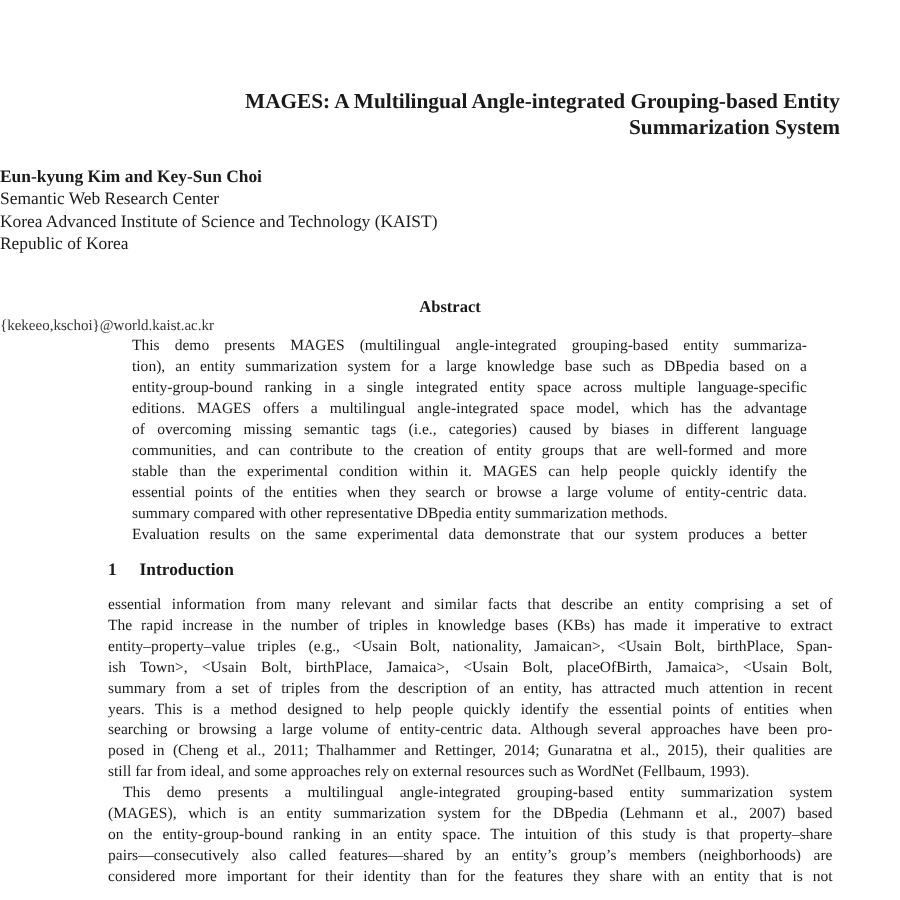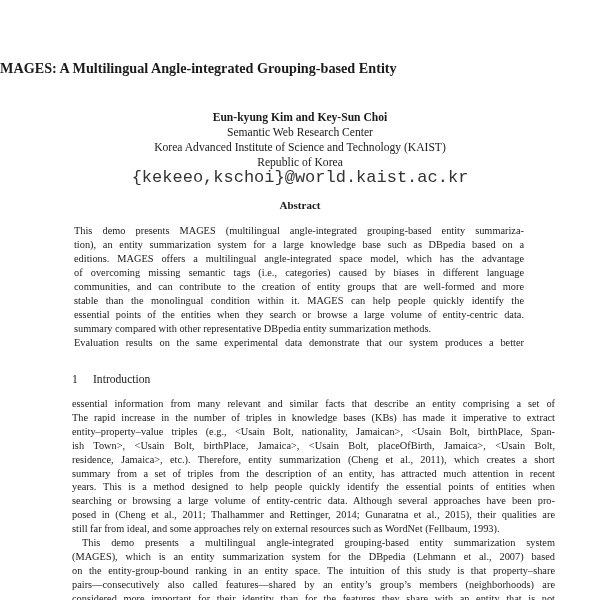--- a/index.html
+++ b/index.html
@@ -1,69 +1,70 @@
 <!DOCTYPE html>
 <html><head>
 <meta charset="utf-8">
 <style>
   html, body { margin: 0; padding: 0; background: #ffffff; }
   body { width: 600px; height: 600px; overflow: hidden; position: relative; font-family: "Liberation Serif", serif; color: #1a1a1a; }
-  .title { position: absolute; left: 0; width: 560px; top: 60px; text-align: left; font-weight: bold; font-size: 14.2px; line-height: 17px; }
-  .authors { position: absolute; left: 0; width: 600px; top: 110px; text-align: center; font-size: 11.6px; line-height: 15px; }
+  .title { position: absolute; left: 0; width: 560px; top: 60px; text-align: right; font-weight: bold; font-size: 14.2px; line-height: 17px; }
+  .authors { position: absolute; left: 0; width: 600px; top: 110px; text-align: left; font-size: 11.6px; line-height: 15px; }
   .authors .names { font-weight: bold; }
-  .authors .email { font-family: Liberation Mono, monospace; font-size: 17px; color: #333; }
+  .authors .email { font-family: Liberation Serif, serif; font-size: 10px; color: #333; margin-top: 40px; }
   .abs-head { position: absolute; left: 0; width: 600px; top: 199px; text-align: center; font-weight: bold; font-size: 11px; }
-  .abstract { position: absolute; left: 74px; width: 450px; top: 224px; font-size: 10.35px; line-height: 14px; text-align: justify; }
+  .abstract { position: absolute; left: 88px; width: 450px; top: 224px; font-size: 10.35px; line-height: 14px; text-align: justify; }
   .abstract .ln, .body .ln { display: block; text-align: justify; text-align-last: justify; white-space: nowrap; }
   .abstract .ln.last, .body .ln.last { text-align-last: left; }
-  .sec { position: absolute; left: 72px; top: 373px; font-weight: normal; font-size: 11.6px; }
+  .sec { position: absolute; left: 72px; top: 373px; font-weight: bold; font-size: 11.6px; }
   .sec .num { display: inline-block; width: 21px; }
   .body { position: absolute; left: 72px; width: 483px; top: 397px; font-size: 10.35px; line-height: 13.9px; }
   .body .ln { white-space: nowrap; }
   .indent { padding-left: 10px; }
 </style>
 </head>
 <body>
 
 <div class="title">
   <div>MAGES: A Multilingual Angle-integrated Grouping-based Entity</div>
+  <div>Summarization System</div>
 </div>
 
 <div class="authors">
   <div class="names">Eun-kyung Kim and Key-Sun Choi</div>
   <div>Semantic Web Research Center</div>
   <div>Korea Advanced Institute of Science and Technology (KAIST)</div>
   <div>Republic of Korea</div>
   <div class="email">{kekeeo,kschoi}@world.kaist.ac.kr</div>
 </div>
 
 <div class="abs-head">Abstract</div>
 
 <div class="abstract">
   <span class="ln">This demo presents MAGES (multilingual angle-integrated grouping-based entity summariza-</span>
   <span class="ln">tion), an entity summarization system for a large knowledge base such as DBpedia based on a</span>
+  <span class="ln">entity-group-bound ranking in a single integrated entity space across multiple language-specific</span>
   <span class="ln">editions. MAGES offers a multilingual angle-integrated space model, which has the advantage</span>
   <span class="ln">of overcoming missing semantic tags (i.e., categories) caused by biases in different language</span>
   <span class="ln">communities, and can contribute to the creation of entity groups that are well-formed and more</span>
-  <span class="ln">stable than the monolingual condition within it. MAGES can help people quickly identify the</span>
+  <span class="ln">stable than the experimental condition within it. MAGES can help people quickly identify the</span>
   <span class="ln">essential points of the entities when they search or browse a large volume of entity-centric data.</span>
   <span class="ln last">summary compared with other representative DBpedia entity summarization methods.</span>
   <span class="ln">Evaluation results on the same experimental data demonstrate that our system produces a better</span>
 </div>
 
 <div class="sec">
   <span class="num">1</span><span>Introduction</span>
 </div>
 
 <div class="body">
   <span class="ln">essential information from many relevant and similar facts that describe an entity comprising a set of</span>
   <span class="ln">The rapid increase in the number of triples in knowledge bases (KBs) has made it imperative to extract</span>
   <span class="ln">entity–property–value triples (e.g., &lt;Usain Bolt, nationality, Jamaican&gt;, &lt;Usain Bolt, birthPlace, Span-</span>
   <span class="ln">ish Town&gt;, &lt;Usain Bolt, birthPlace, Jamaica&gt;, &lt;Usain Bolt, placeOfBirth, Jamaica&gt;, &lt;Usain Bolt,</span>
-  <span class="ln">residence, Jamaica&gt;, etc.). Therefore, entity summarization (Cheng et al., 2011), which creates a short</span>
   <span class="ln">summary from a set of triples from the description of an entity, has attracted much attention in recent</span>
   <span class="ln">years. This is a method designed to help people quickly identify the essential points of entities when</span>
   <span class="ln">searching or browsing a large volume of entity-centric data. Although several approaches have been pro-</span>
   <span class="ln">posed in (Cheng et al., 2011; Thalhammer and Rettinger, 2014; Gunaratna et al., 2015), their qualities are</span>
   <span class="ln last">still far from ideal, and some approaches rely on external resources such as WordNet (Fellbaum, 1993).</span>
   <span class="ln indent">This demo presents a multilingual angle-integrated grouping-based entity summarization system</span>
   <span class="ln">(MAGES), which is an entity summarization system for the DBpedia (Lehmann et al., 2007) based</span>
   <span class="ln">on the entity-group-bound ranking in an entity space. The intuition of this study is that property–share</span>
   <span class="ln">pairs—consecutively also called features—shared by an entity’s group’s members (neighborhoods) are</span>
   <span class="ln">considered more important for their identity than for the features they share with an entity that is not</span>

